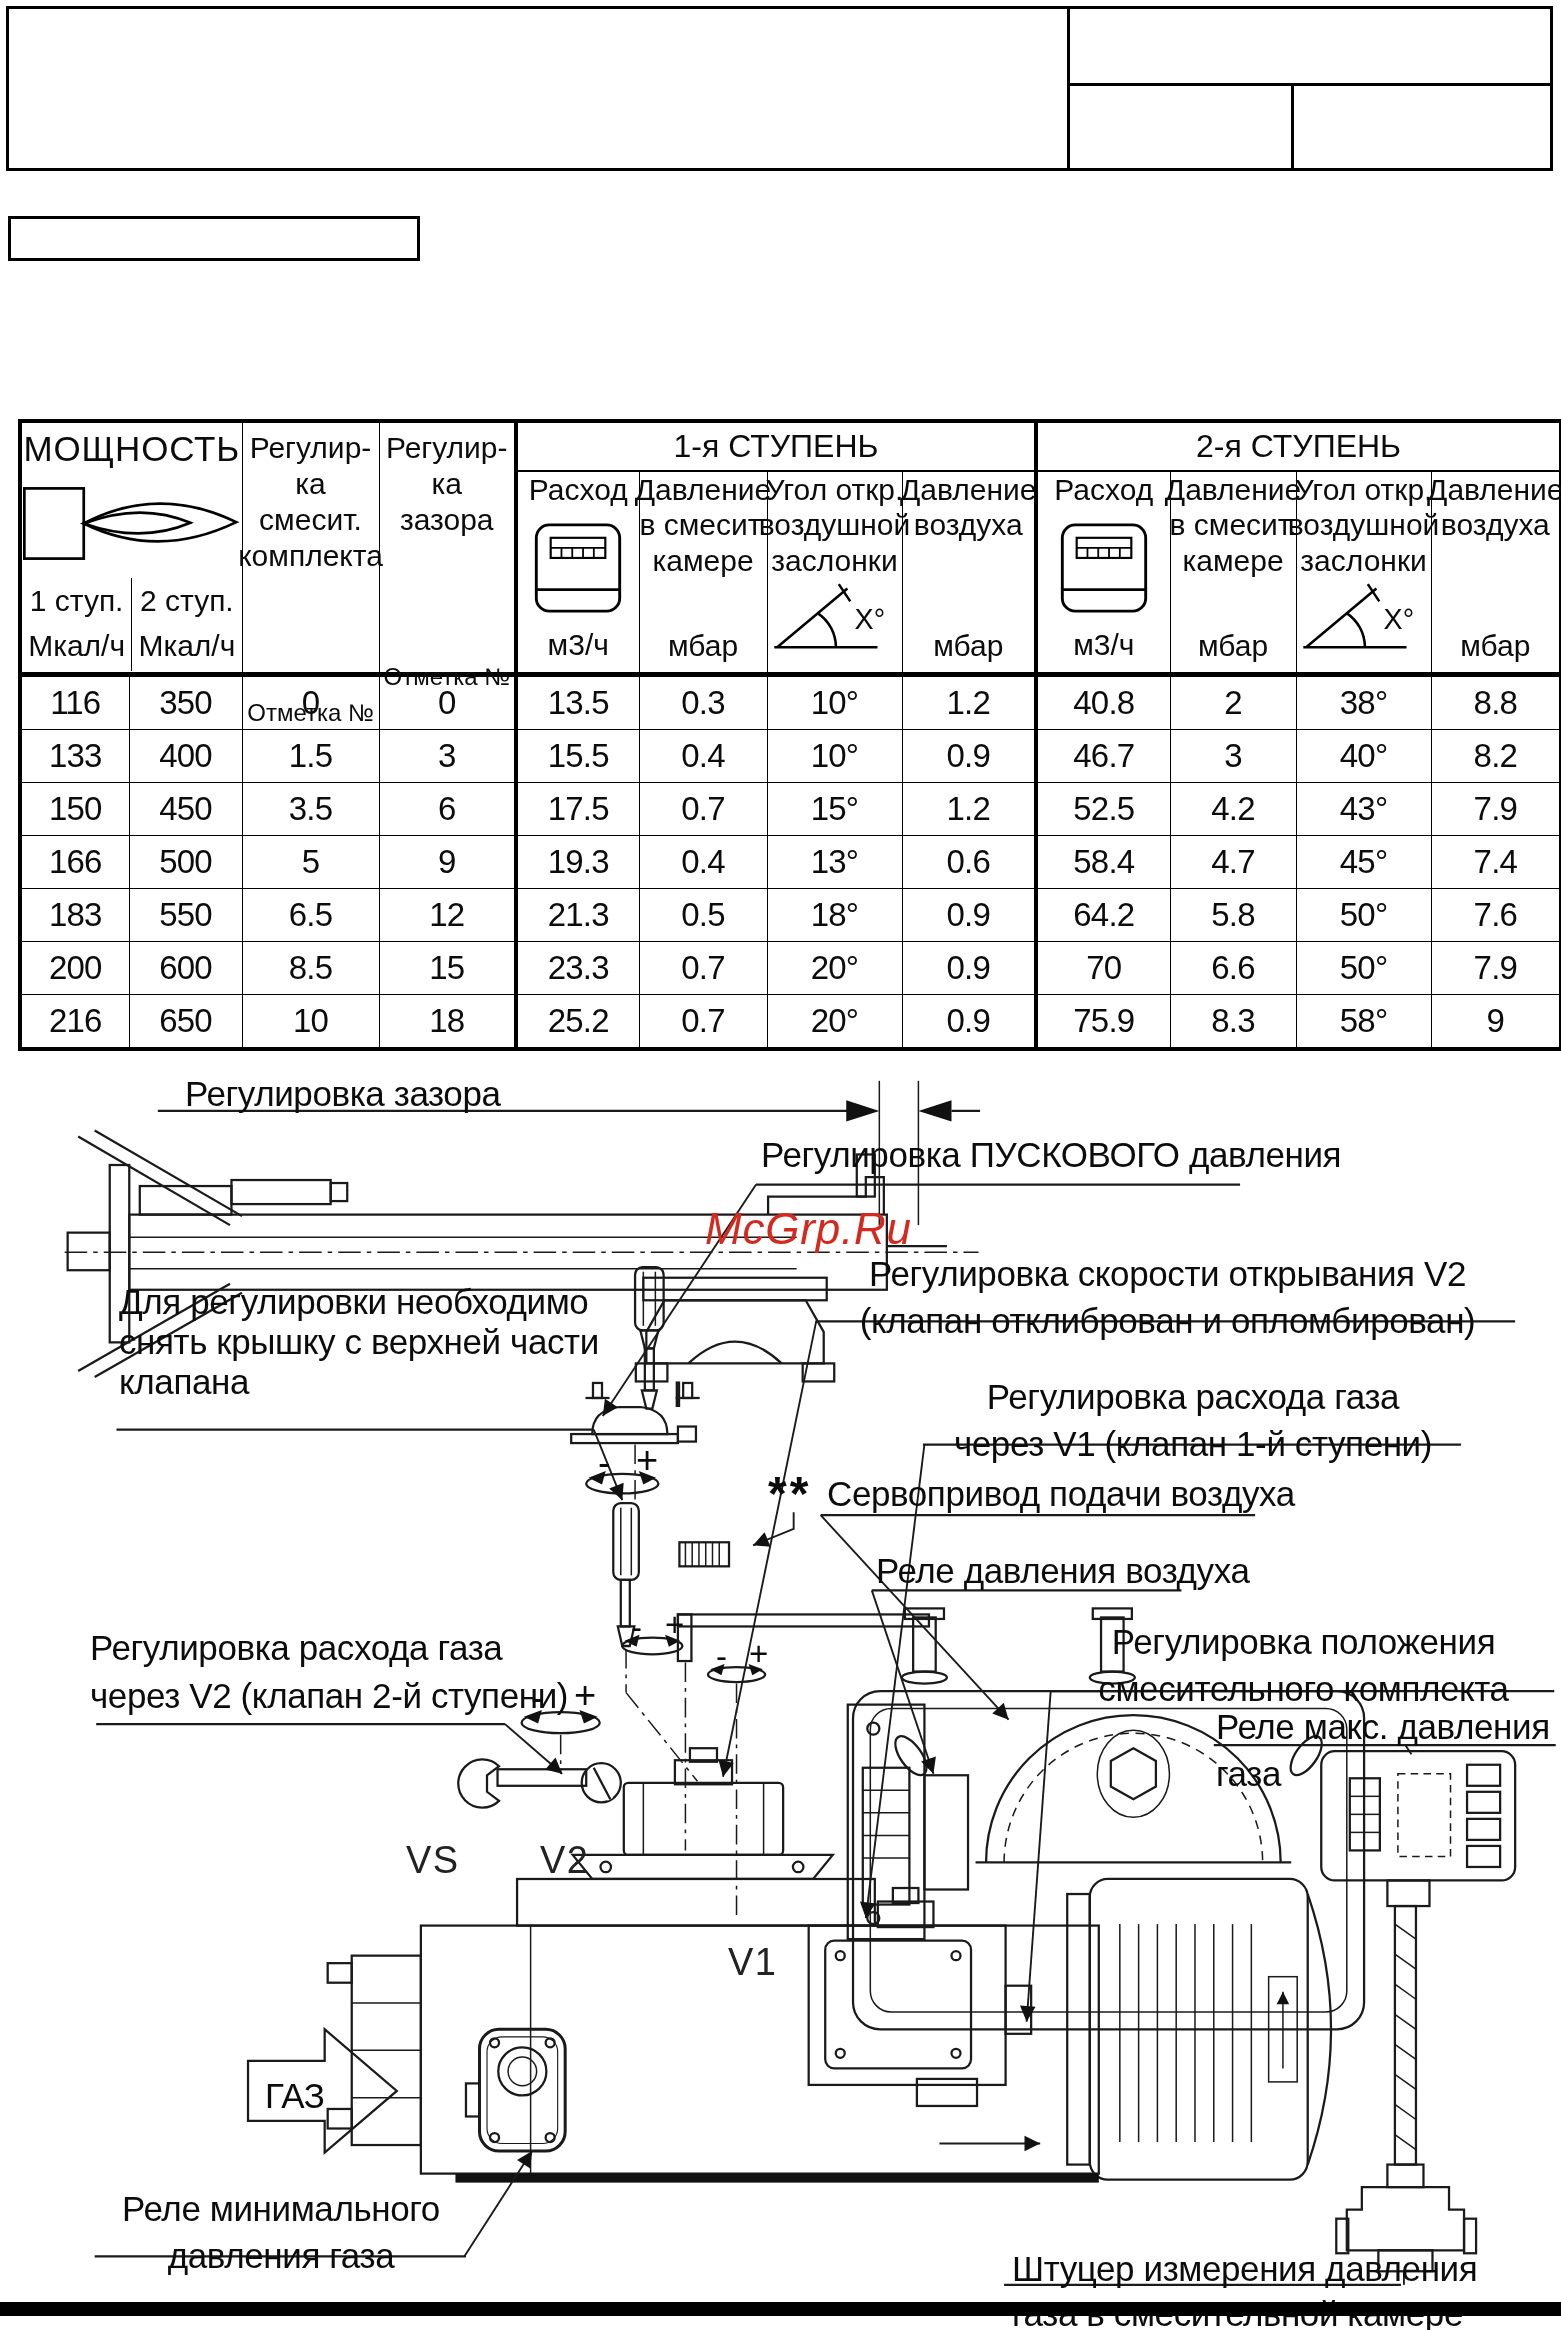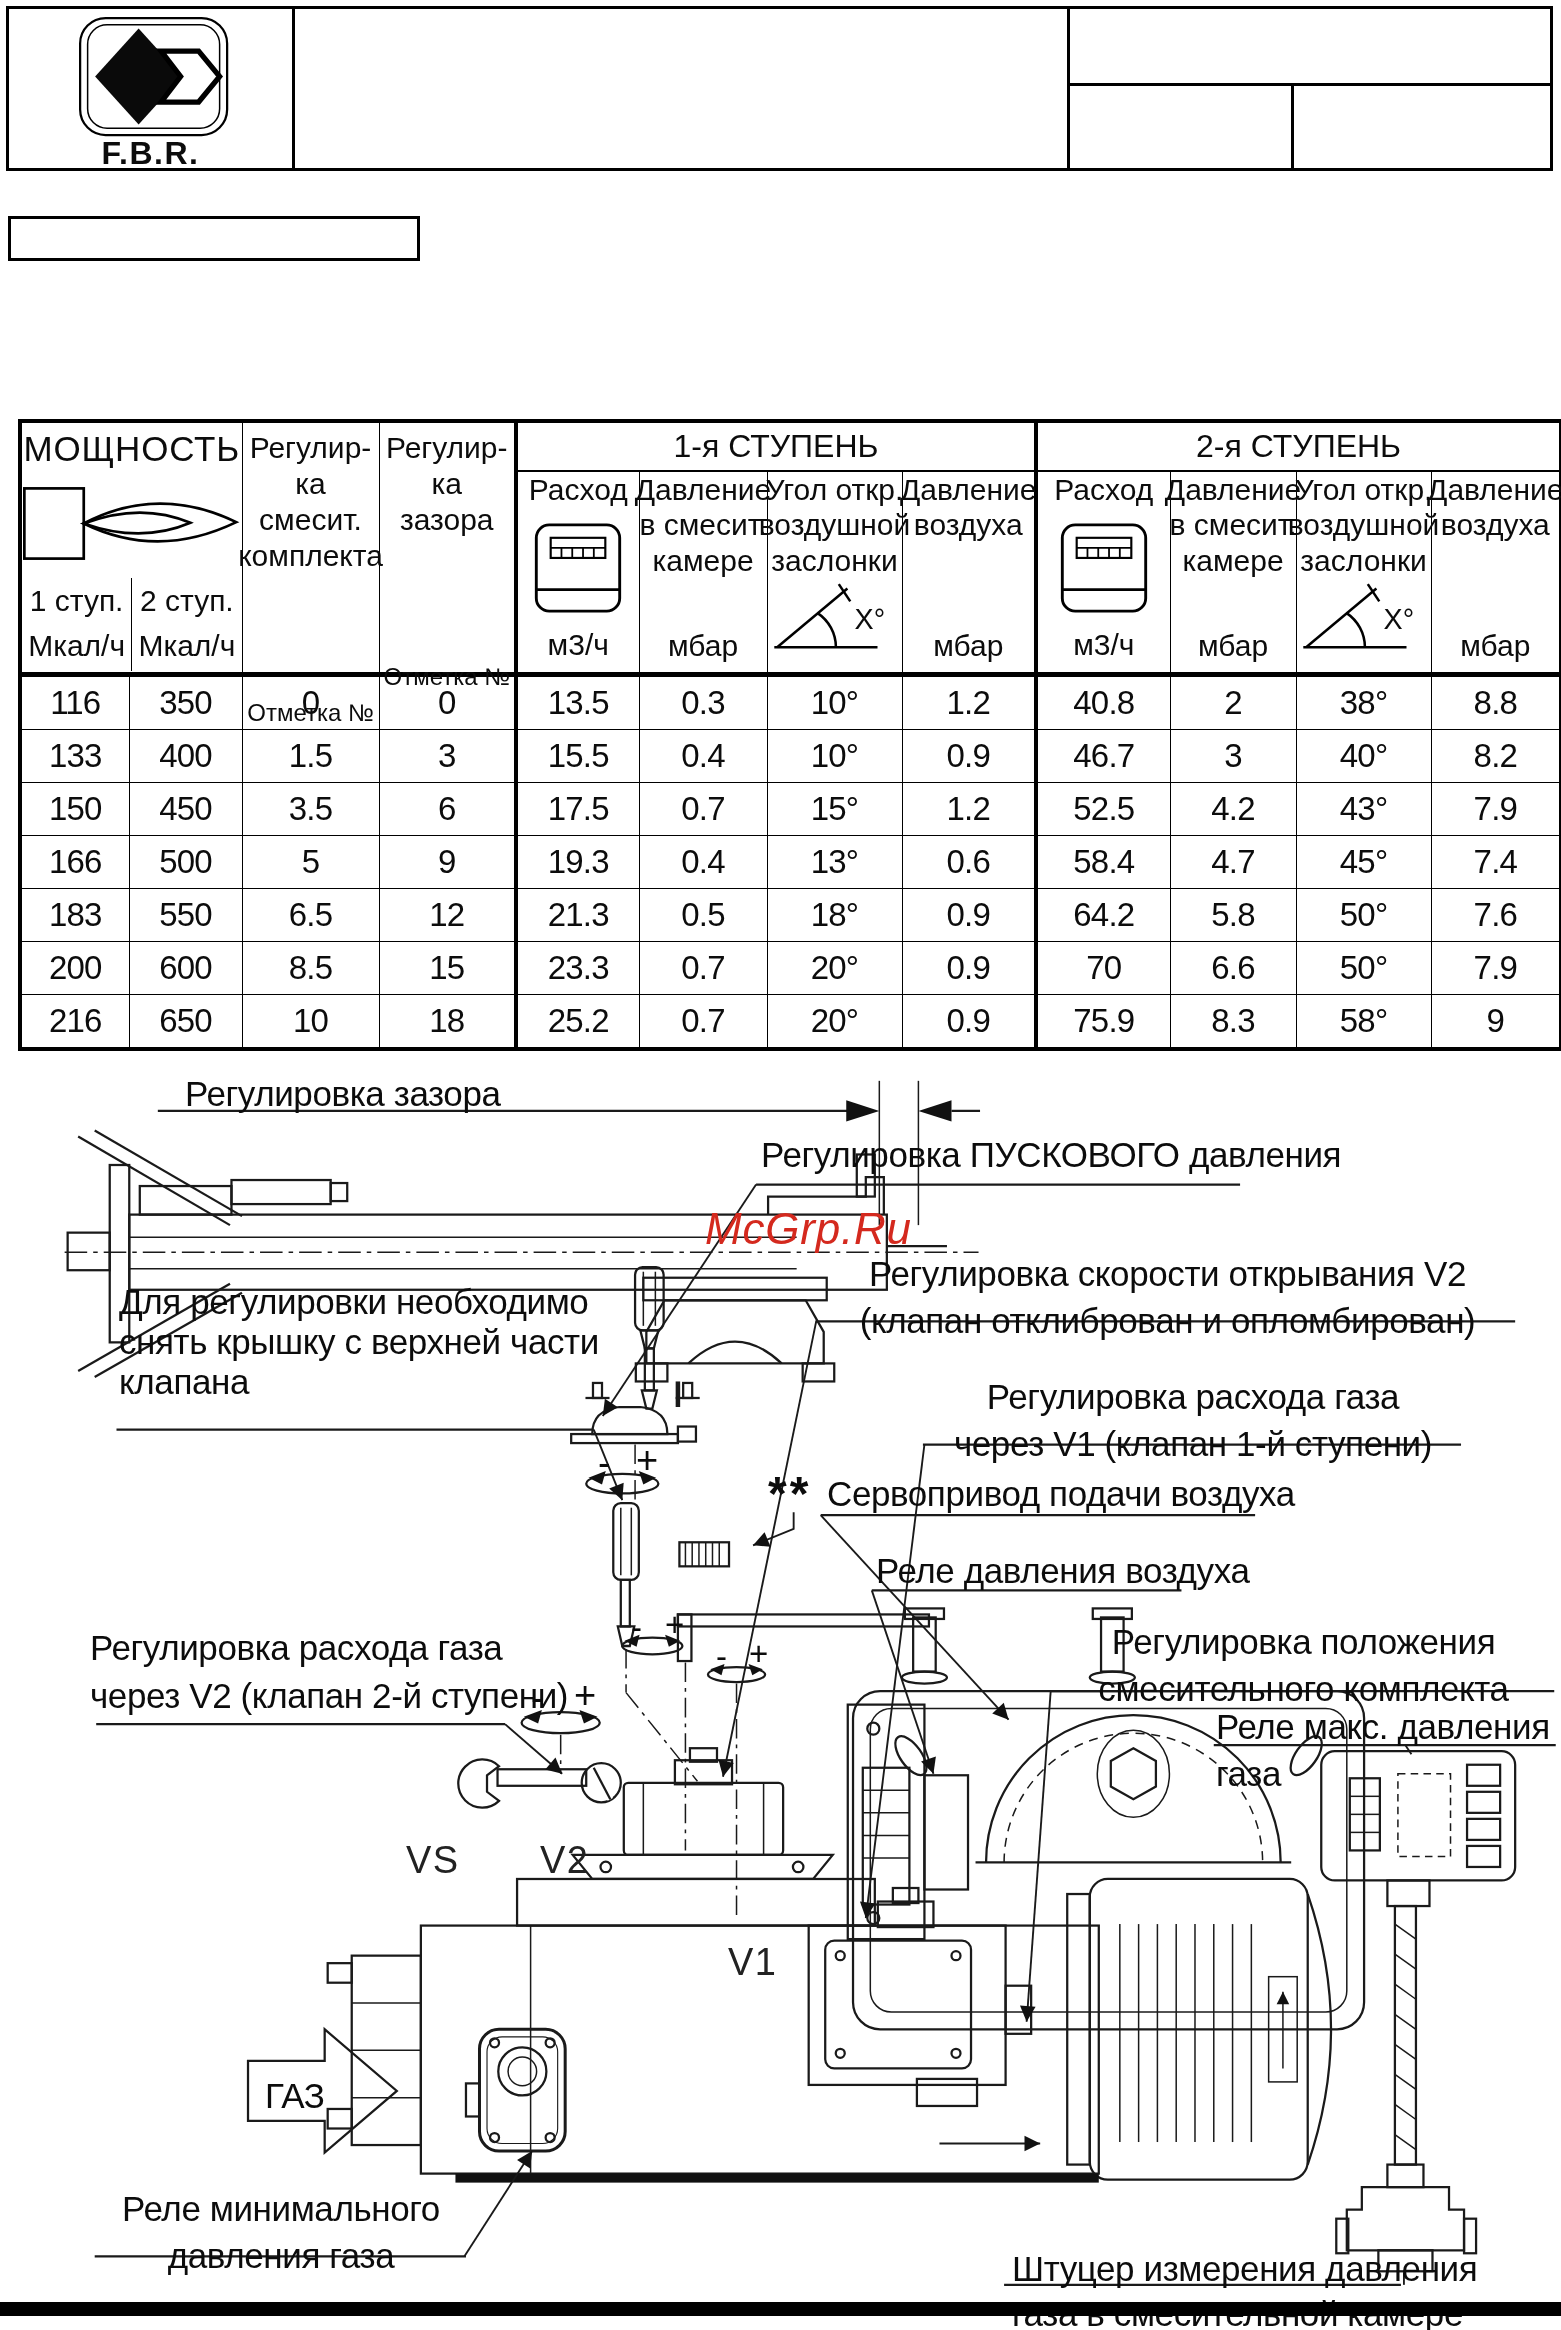--- a/index.html
+++ b/index.html
@@ -47,29 +47,20 @@
   
   #botbar{left:0;top:2302px;width:1561px;height:13.5px;background:#000;}
   svg text{font-family:"Liberation Sans",sans-serif;}
 </style>
 </head>
 <body>
 
 <div id="page">
 
   <div id="hdr" class="abs">
-    <div id="hdr-logo-cell" class="abs">
-      <svg class="abs" style="left:68px;top:6px" width="154" height="123" viewBox="0 0 205 164">
-        <rect x="4" y="4" width="196" height="156" rx="34" fill="none" stroke="#000" stroke-width="3"></rect>
-        <rect x="14" y="13" width="176" height="138" rx="26" fill="none" stroke="#000" stroke-width="2"></rect>
-        <polygon points="24,82 82,18 140,82 82,146" fill="#0a0a0a"></polygon>
-        <polygon points="112,48 162,48 190,82 162,116 112,116 138,82" fill="#fff" stroke="#000" stroke-width="7"></polygon>
-      </svg>
-      <div id="logo-text" class="abs" style="top:126px">F.B.R.</div>
-    </div>
     <div id="hdr-right" class="abs">
       <div id="hdr-right-top" class="abs"></div>
       <div id="hdr-right-b1" class="abs"></div>
     </div>
   </div>
 
   <div id="codebox" class="abs"></div>
 
   <div id="tblwrap" class="abs">
     <table>

